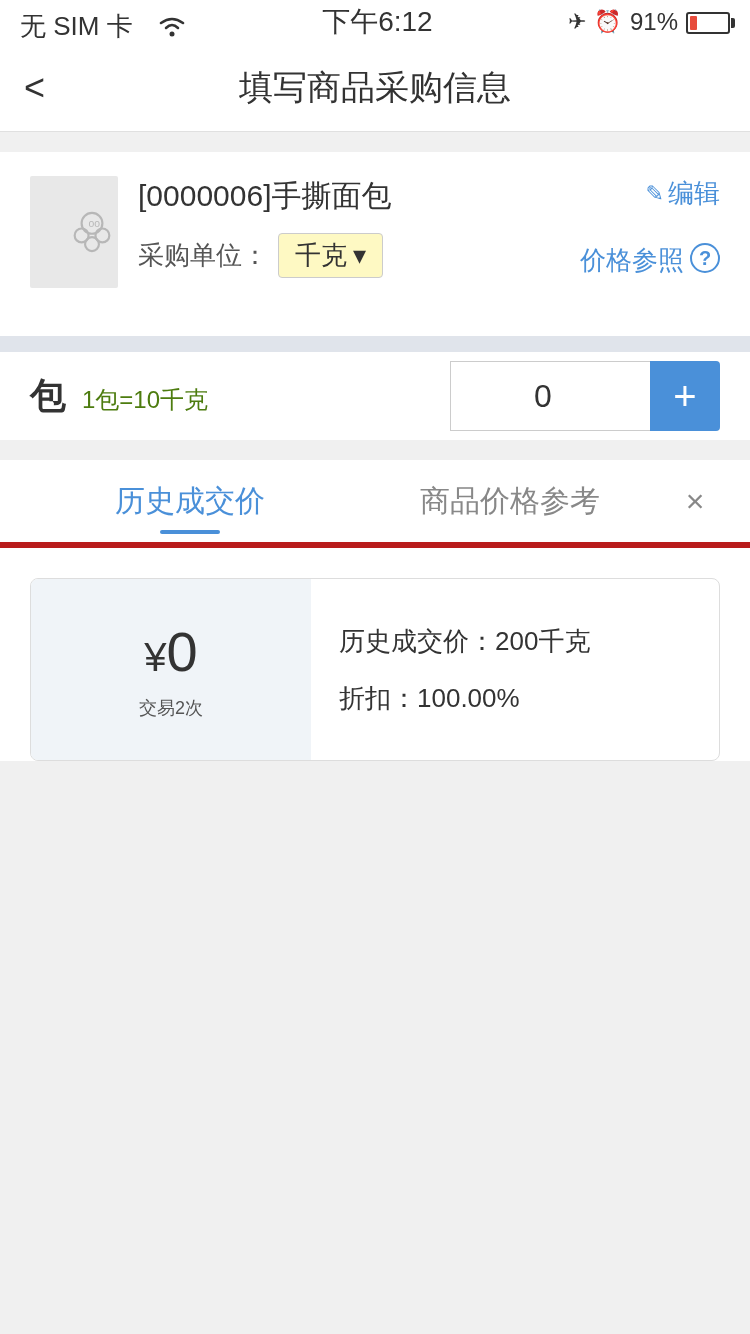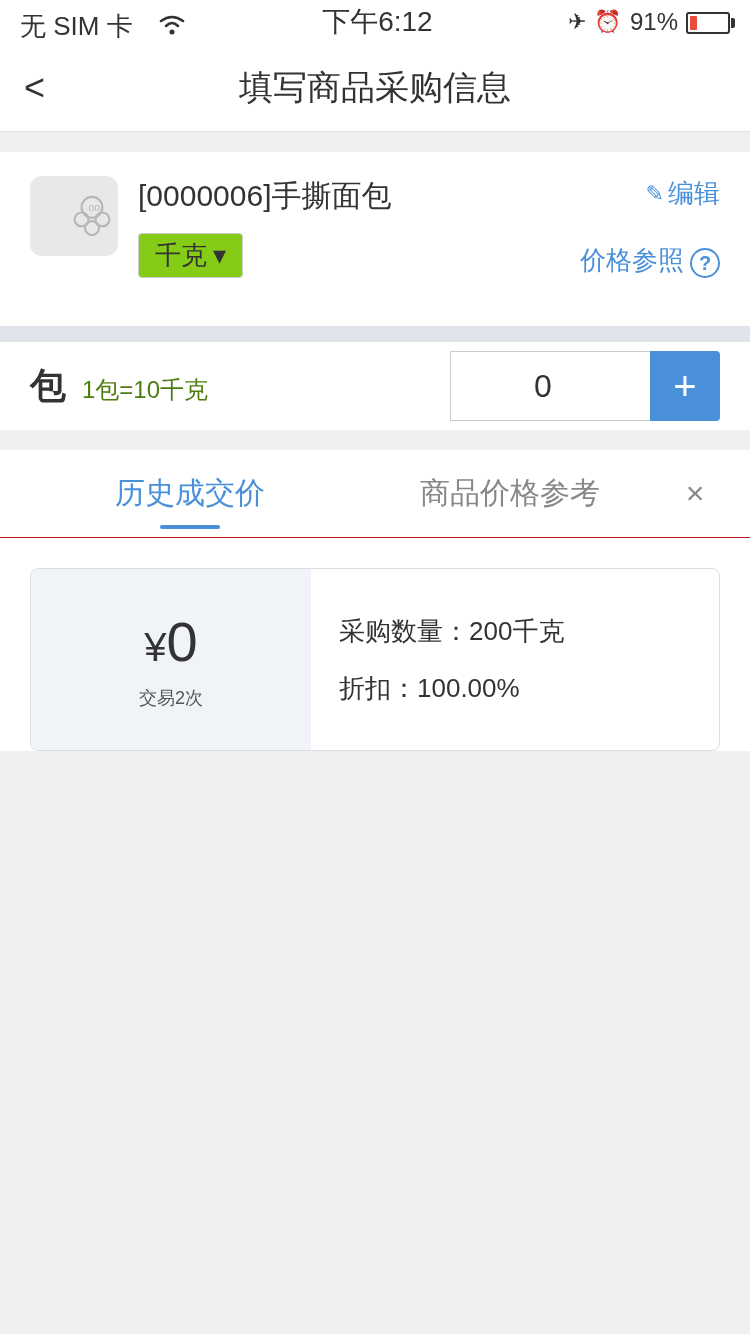--- a/index.html
+++ b/index.html
@@ -17,21 +17,21 @@
       width: 750px;
       height: 44px;
       background: #fff;
       display: flex;
       align-items: center;
       justify-content: space-between;
       padding: 0 20px;
       font-size: 26px;
       font-weight: 500;
     }
-    .status-left { display: flex; align-items: center; gap: 24px; margin-top: 8px; }
+    .status-left { display: flex; align-items: flex-end; gap: 24px; margin-top: 8px; }
     .status-center { font-size: 28px; font-weight: 500; }
     .status-right { display: flex; align-items: center; gap: 8px; font-size: 24px; }
     .battery-icon {
       width: 44px; height: 22px;
       border: 2px solid #333;
       border-radius: 3px;
       position: relative;
       display: inline-flex;
       align-items: center;
       padding: 2px;
@@ -91,23 +91,23 @@
       justify-content: space-between;
       margin-bottom: 24px;
     }
     .product-left {
       display: flex;
       align-items: flex-start;
       gap: 20px;
     }
     .product-thumb {
       width: 88px;
-      height: 80px;
+      height: 112px;
       background: #e8e8e8;
-      border-radius: 12px;
+      border-radius: 2px;
       display: flex;
       align-items: center;
       justify-content: center;
       flex-shrink: 0;
       padding-left: 36px;
     }
     .product-thumb-icon {
       width: 60px;
       height: 60px;
       opacity: 0.5;
@@ -128,37 +128,37 @@
       gap: 10px;
       font-size: 26px;
       color: #555;
     }
     .unit-select {
       border: 1px solid #ccc;
       border-radius: 4px;
       padding: 4px 16px;
       font-size: 26px;
       color: #333;
-      background: #84cc16;
+      background: #fef9c3;
       display: flex;
       align-items: center;
       gap: 6px;
     }
     .edit-btn {
       color: #4a90d9;
       font-size: 26px;
       display: flex;
       align-items: center;
       gap: 4px;
     }
     .price-ref {
       color: #4a90d9;
       font-size: 26px;
       display: flex;
-      align-items: flex-end;
+      align-items: flex-start;
       gap: 6px;
       margin-top: 8px;
     }
     .price-ref-circle {
       width: 30px;
       height: 30px;
       border: 2px solid #4a90d9;
       border-radius: 50%;
       display: flex;
       align-items: center;
@@ -232,21 +232,21 @@
 
     
     .tab-panel {
       background: #fff;
       margin-top: 20px;
     }
     .tab-header {
       display: flex;
       align-items: center;
       height: 88px;
-      border-bottom: 1px solid #b91c1c;
+      border-bottom: 6px solid #b91c1c;
       position: relative;
       padding: 8px 30px;
     }
     .tab-item {
       flex: 1;
       text-align: center;
       font-size: 30px;
       color: #888;
       cursor: pointer;
       position: relative;
@@ -372,20 +372,21 @@
           <circle cx="30" cy="20" r="12" stroke="#888" stroke-width="2.5" fill="none"></circle>
           <circle cx="18" cy="34" r="8" stroke="#888" stroke-width="2.5" fill="none"></circle>
           <circle cx="42" cy="34" r="8" stroke="#888" stroke-width="2.5" fill="none"></circle>
           <circle cx="30" cy="44" r="8" stroke="#888" stroke-width="2.5" fill="none"></circle>
           <text x="26" y="24" font-size="12" fill="#888" font-family="sans-serif">oo</text>
         </svg>
       </div>
       <div class="product-info">
         <span class="product-name">[0000006]手撕面包</span>
         <div class="product-unit">
+          <span>采购单位：</span>
           <div class="unit-select">
             <span>千克</span>
             <span>▾</span>
           </div>
         </div>
       </div>
     </div>
     <div style="display:flex;flex-direction:column;align-items:flex-end;gap:24px;">
       <div class="edit-btn">
         <span style="font-size:22px;">✎</span>
@@ -427,21 +428,21 @@
 
   <div class="history-card">
     <div class="history-price-block">
       <div class="history-price">
         <span style="font-size:40px;">¥</span><span>0</span>
       </div>
       <div class="history-times">交易2次</div>
     </div>
     <div class="history-detail">
       <div class="history-detail-row">
-        <span>采购数量：</span><span>200千克</span>
+        <span>历史成交价：</span><span>200千克</span>
       </div>
       <div class="history-detail-row">
         <span>折扣：</span><span>100.00%</span>
       </div>
     </div>
   </div>
 </div>
 
 <div class="bottom-area"></div>
 

